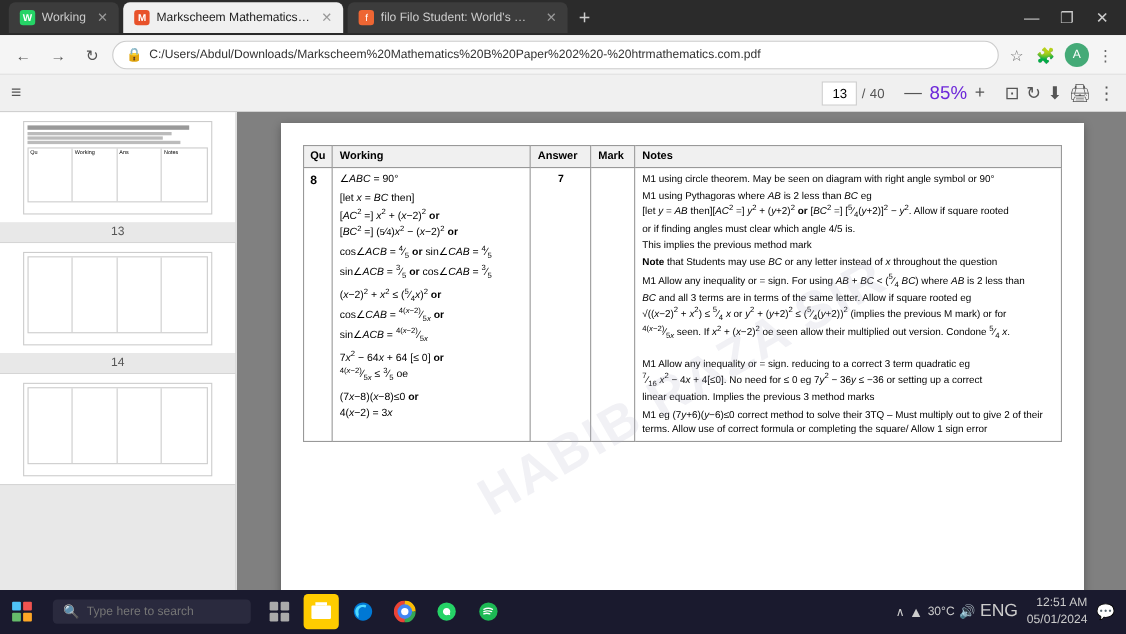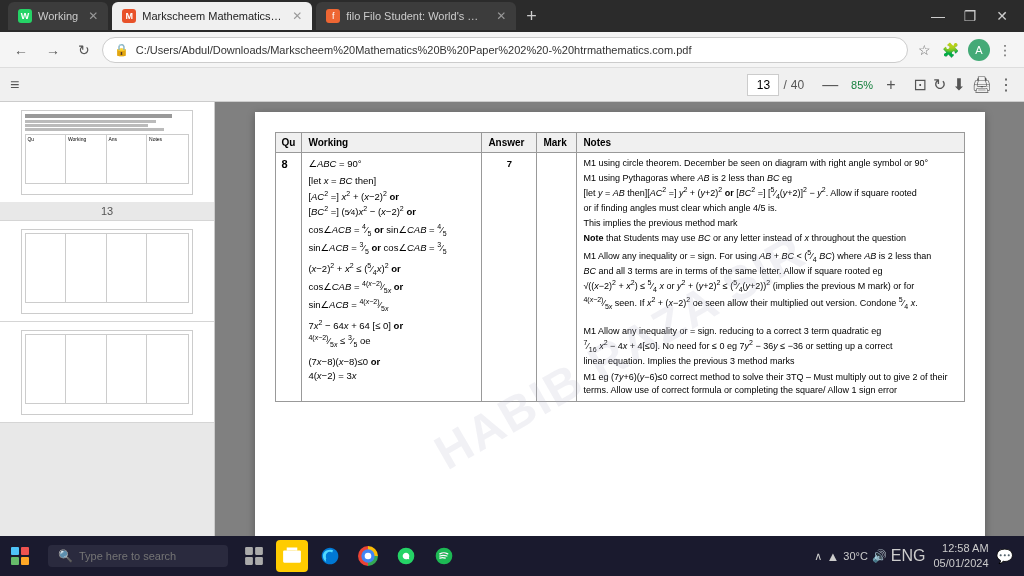--- a/index.html
+++ b/index.html
@@ -41,21 +41,21 @@
     .toolbar-action-btn { background: transparent; border: none; font-size: 14px; cursor: pointer; color: #666; padding: 2px 4px; }
 
     
     .pdf-toolbar { background: #f0f0f0; height: 34px; display: flex; align-items: center; padding: 0 10px; gap: 8px; border-bottom: 1px solid #ccc; }
     .pdf-menu-btn { background: transparent; border: none; font-size: 16px; cursor: pointer; color: #555; }
     .pdf-title { font-size: 12px; color: #333; font-weight: 500; }
     .pdf-page-info { display: flex; align-items: center; gap: 4px; margin-left: auto; font-size: 12px; color: #555; }
     .pdf-page-box { width: 32px; height: 22px; border: 1px solid #ccc; text-align: center; font-size: 12px; background: white; }
     .pdf-zoom { display: flex; align-items: center; gap: 4px; margin-left: 10px; }
     .pdf-zoom-btn { background: transparent; border: none; font-size: 16px; cursor: pointer; color: #555; }
-    .pdf-zoom-val { font-size: 11px; color: #15803d; width: 40px; text-align: center; }
+    .pdf-zoom-val { font-size: 17px; color: #6d28d9; width: 40px; text-align: center; }
     .pdf-right-actions { display: flex; gap: 6px; align-items: center; margin-left: 10px; }
     .pdf-action-btn { background: transparent; border: none; font-size: 16px; cursor: pointer; color: #555; }
 
     
     .content-area { display: flex; flex: 1; overflow: hidden; }
 
     
     .sidebar { width: 215px; background: #e8e8e8; border-right: 1px solid #ccc; overflow-y: auto; flex-shrink: 0; }
     .sidebar-item { border-bottom: 1px solid #d5d5d5; cursor: pointer; position: relative; }
     .sidebar-item.active { background: #fff; }
@@ -181,20 +181,21 @@
         <div class="sidebar-thumb">
           <div style="width:80%; height:85px; border:1px solid #ccc; background:#fff; font-size:7px; padding:3px; overflow:hidden;">
             <div style="display:grid; grid-template-columns:1fr 1fr 1fr 1fr; gap:1px; height:70px; border:1px solid #ccc;">
               <div style="border-right:1px solid #ccc;"></div>
               <div style="border-right:1px solid #ccc;"></div>
               <div style="border-right:1px solid #ccc;"></div>
               <div></div>
             </div>
           </div>
         </div>
+        <div class="sidebar-num">14</div>
       </div>
 
       <div class="sidebar-item">
         <div class="sidebar-thumb">
           <div style="width:80%; height:85px; border:1px solid #ccc; background:#fff; font-size:7px; padding:3px; overflow:hidden;">
             <div style="display:grid; grid-template-columns:1fr 1fr 1fr 1fr; gap:1px; height:70px; border:1px solid #ccc;">
               <div style="border-right:1px solid #ccc;"></div>
               <div style="border-right:1px solid #ccc;"></div>
               <div style="border-right:1px solid #ccc;"></div>
               <div></div>
@@ -232,21 +233,21 @@
                 <div>cos∠<i>CAB</i> = <sup>4(<i>x</i>−2)</sup>⁄<sub>5<i>x</i></sub> <b>or</b></div>
                 <div>sin∠<i>ACB</i> = <sup>4(<i>x</i>−2)</sup>⁄<sub>5<i>x</i></sub></div>
                 <div style="margin-top:4px;">7<i>x</i><sup>2</sup> − 64<i>x</i> + 64 [≤ 0] <b>or</b></div>
                 <div><sup>4(<i>x</i>−2)</sup>⁄<sub>5<i>x</i></sub> ≤ <sup>3</sup>⁄<sub>5</sub> oe</div>
                 <div style="margin-top:4px;">(7<i>x</i>−8)(<i>x</i>−8)≤0 <b>or</b></div>
                 <div>4(<i>x</i>−2) = 3<i>x</i></div>
               </td>
               <td style="text-align:center; font-weight:bold;">7</td>
               <td></td>
               <td style="font-size:9px; line-height:1.45;">
-                <div>M1 using circle theorem. December be seen on diagram with right angle symbol or 90°</div>
+                <div>M1 using circle theorem. May be seen on diagram with right angle symbol or 90°</div>
                 <div style="margin-top:2px;">M1 using Pythagoras where <i>AB</i> is 2 less than <i>BC</i> eg</div>
                 <div>[let <i>y</i> = <i>AB</i> then][<i>AC</i><sup>2</sup> =] <i>y</i><sup>2</sup> + (<i>y</i>+2)<sup>2</sup> <b>or</b> [<i>BC</i><sup>2</sup> =] [<sup>5</sup>⁄<sub>4</sub>(<i>y</i>+2)]<sup>2</sup> − <i>y</i><sup>2</sup>. Allow if square rooted</div>
                 <div>or if finding angles must clear which angle 4/5 is.</div>
                 <div style="margin-top:2px;">This implies the previous method mark</div>
                 <div style="margin-top:2px;"><b>Note</b> that Students may use <i>BC</i> or any letter instead of <i>x</i> throughout the question</div>
                 <div style="margin-top:3px;">M1 Allow any inequality or = sign. For using <i>AB</i> + <i>BC</i> &lt; (<sup>5</sup>⁄<sub>4</sub> <i>BC</i>) where <i>AB</i> is 2 less than</div>
                 <div><i>BC</i> and all 3 terms are in terms of the same letter. Allow if square rooted eg</div>
                 <div>√((<i>x</i>−2)<sup>2</sup> + <i>x</i><sup>2</sup>) ≤ <sup>5</sup>⁄<sub>4</sub> <i>x</i> or <i>y</i><sup>2</sup> + (<i>y</i>+2)<sup>2</sup> ≤ (<sup>5</sup>⁄<sub>4</sub>(<i>y</i>+2))<sup>2</sup> (implies the previous M mark) or for</div>
                 <div><sup>4(<i>x</i>−2)</sup>⁄<sub>5<i>x</i></sub> seen. If <i>x</i><sup>2</sup> + (<i>x</i>−2)<sup>2</sup> oe seen allow their multiplied out version. Condone <sup>5</sup>⁄<sub>4</sub> <i>x</i>.</div>
                 <div style="margin-top:13px;">M1 Allow any inequality or = sign. reducing to a correct 3 term quadratic eg</div>
@@ -326,18 +327,18 @@
     <div class="taskbar-system-icons">
       <span style="font-size:11px;">∧</span>
       <span style="font-size:13px;">▲</span>
       <span style="font-size:11px; color:#ccc;">
         <span>30°C</span>
       </span>
       <span style="font-size:12px;">🔊</span>
       <span style="font-size:16px;">ENG</span>
     </div>
     <div class="taskbar-time">
-      <div>12:58 AM</div>
+      <div>12:51 AM</div>
       <div>05/01/2024</div>
     </div>
     <span style="font-size:14px; cursor:pointer;">💬</span>
   </div>
 </div>
 
 </body></html>

